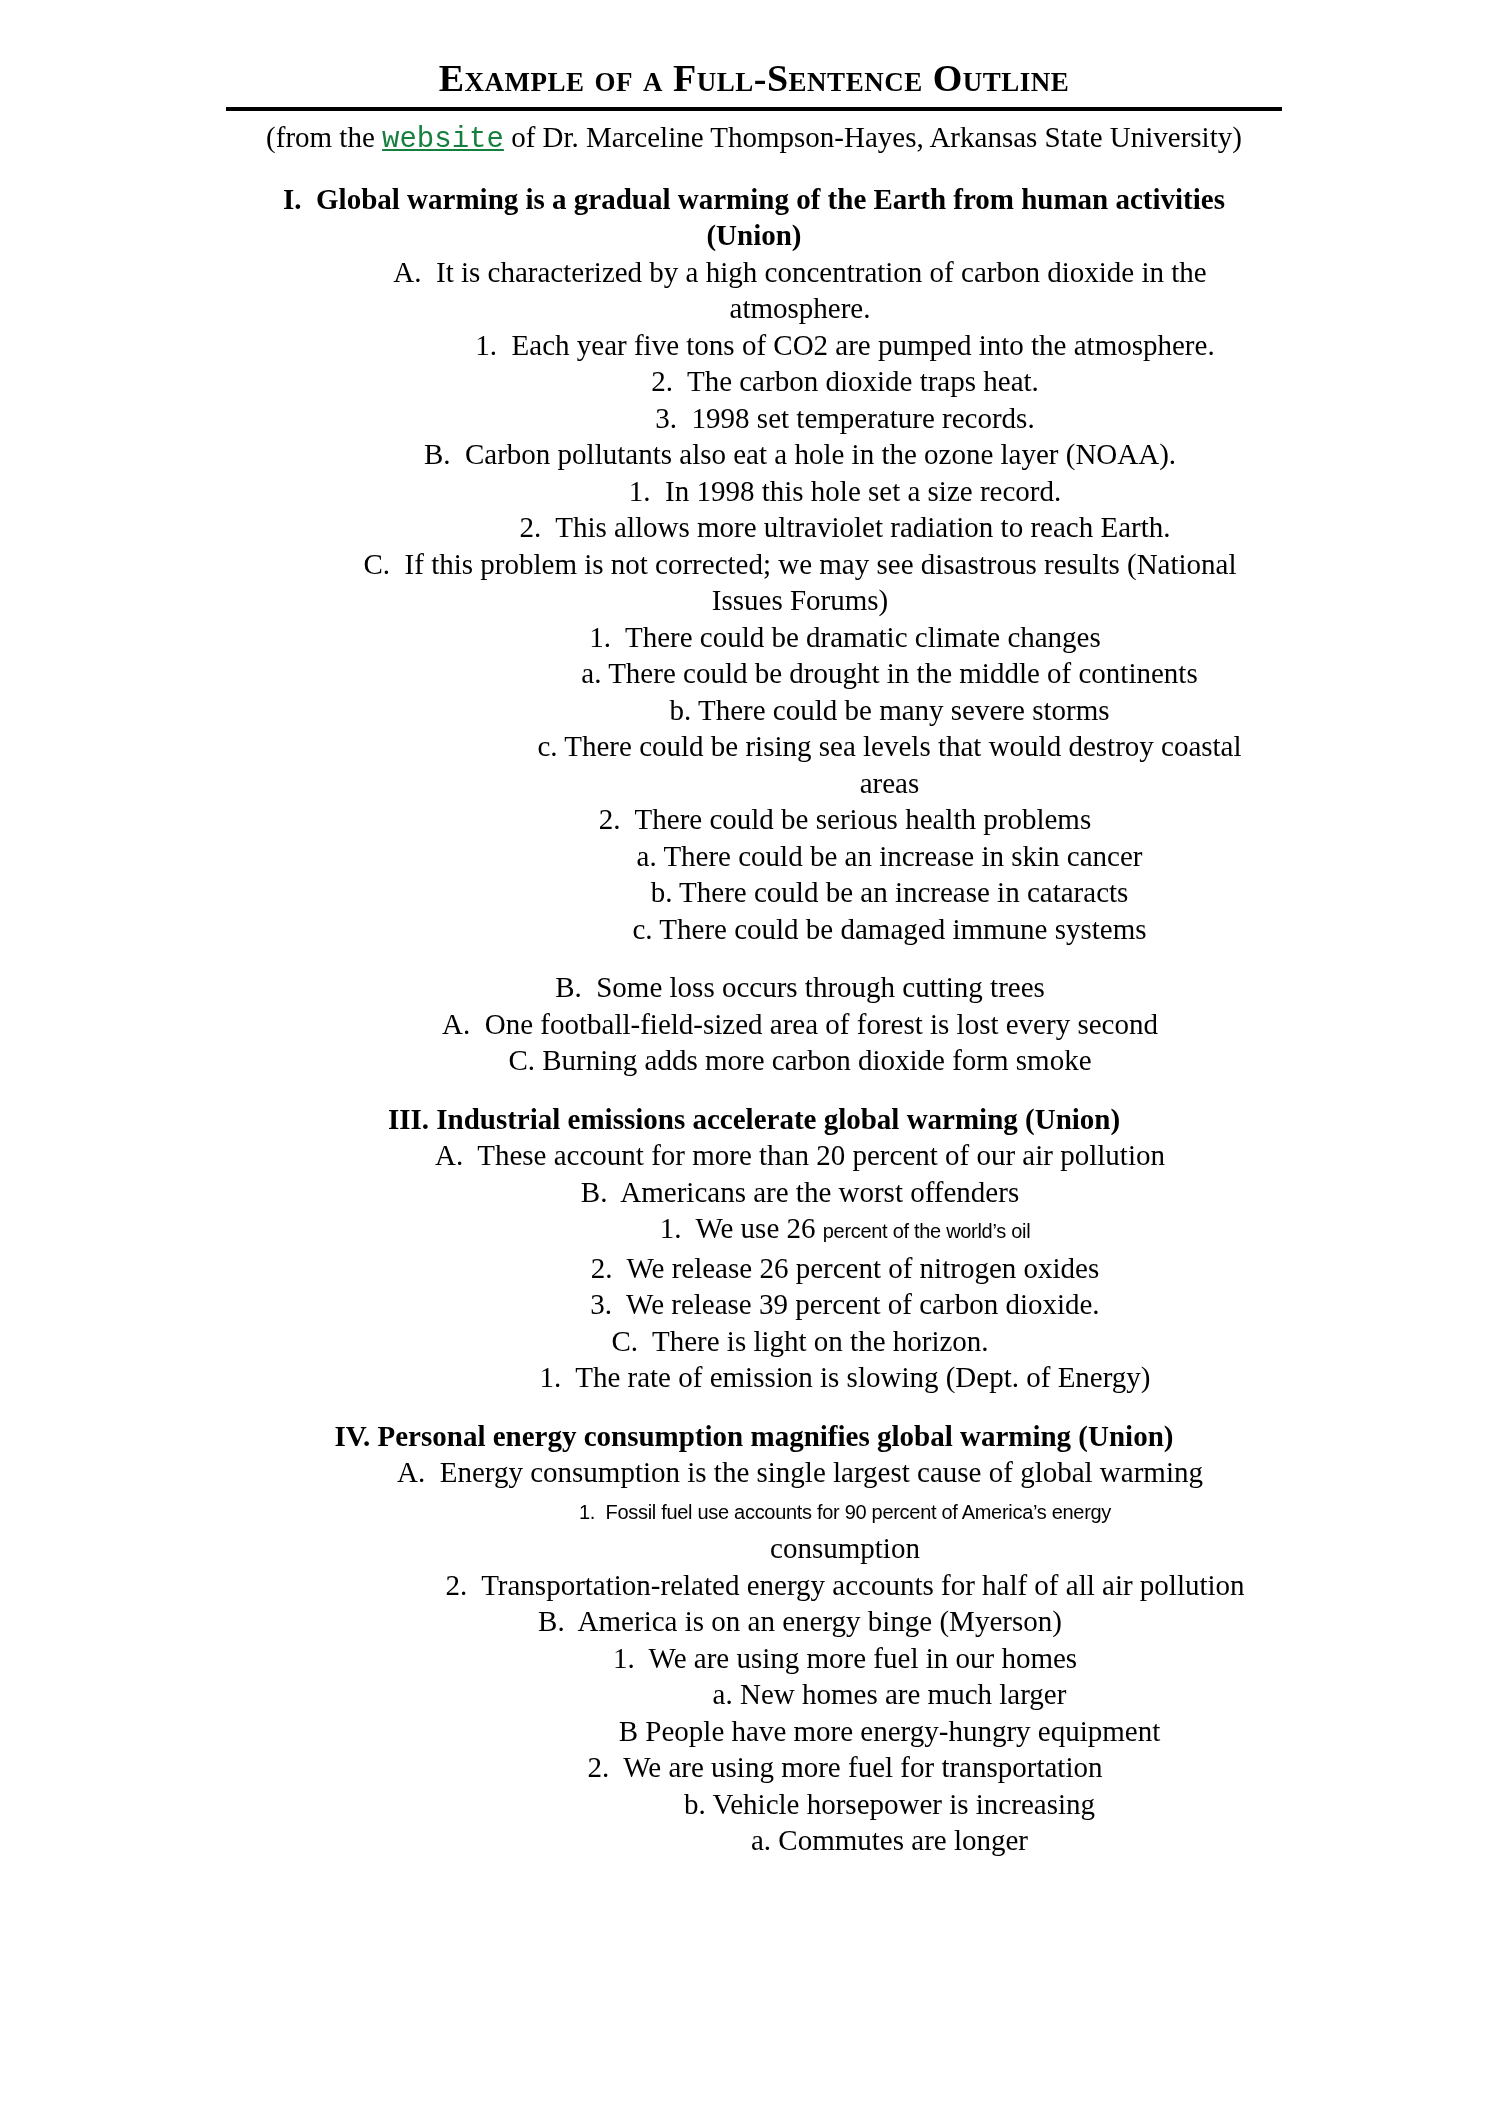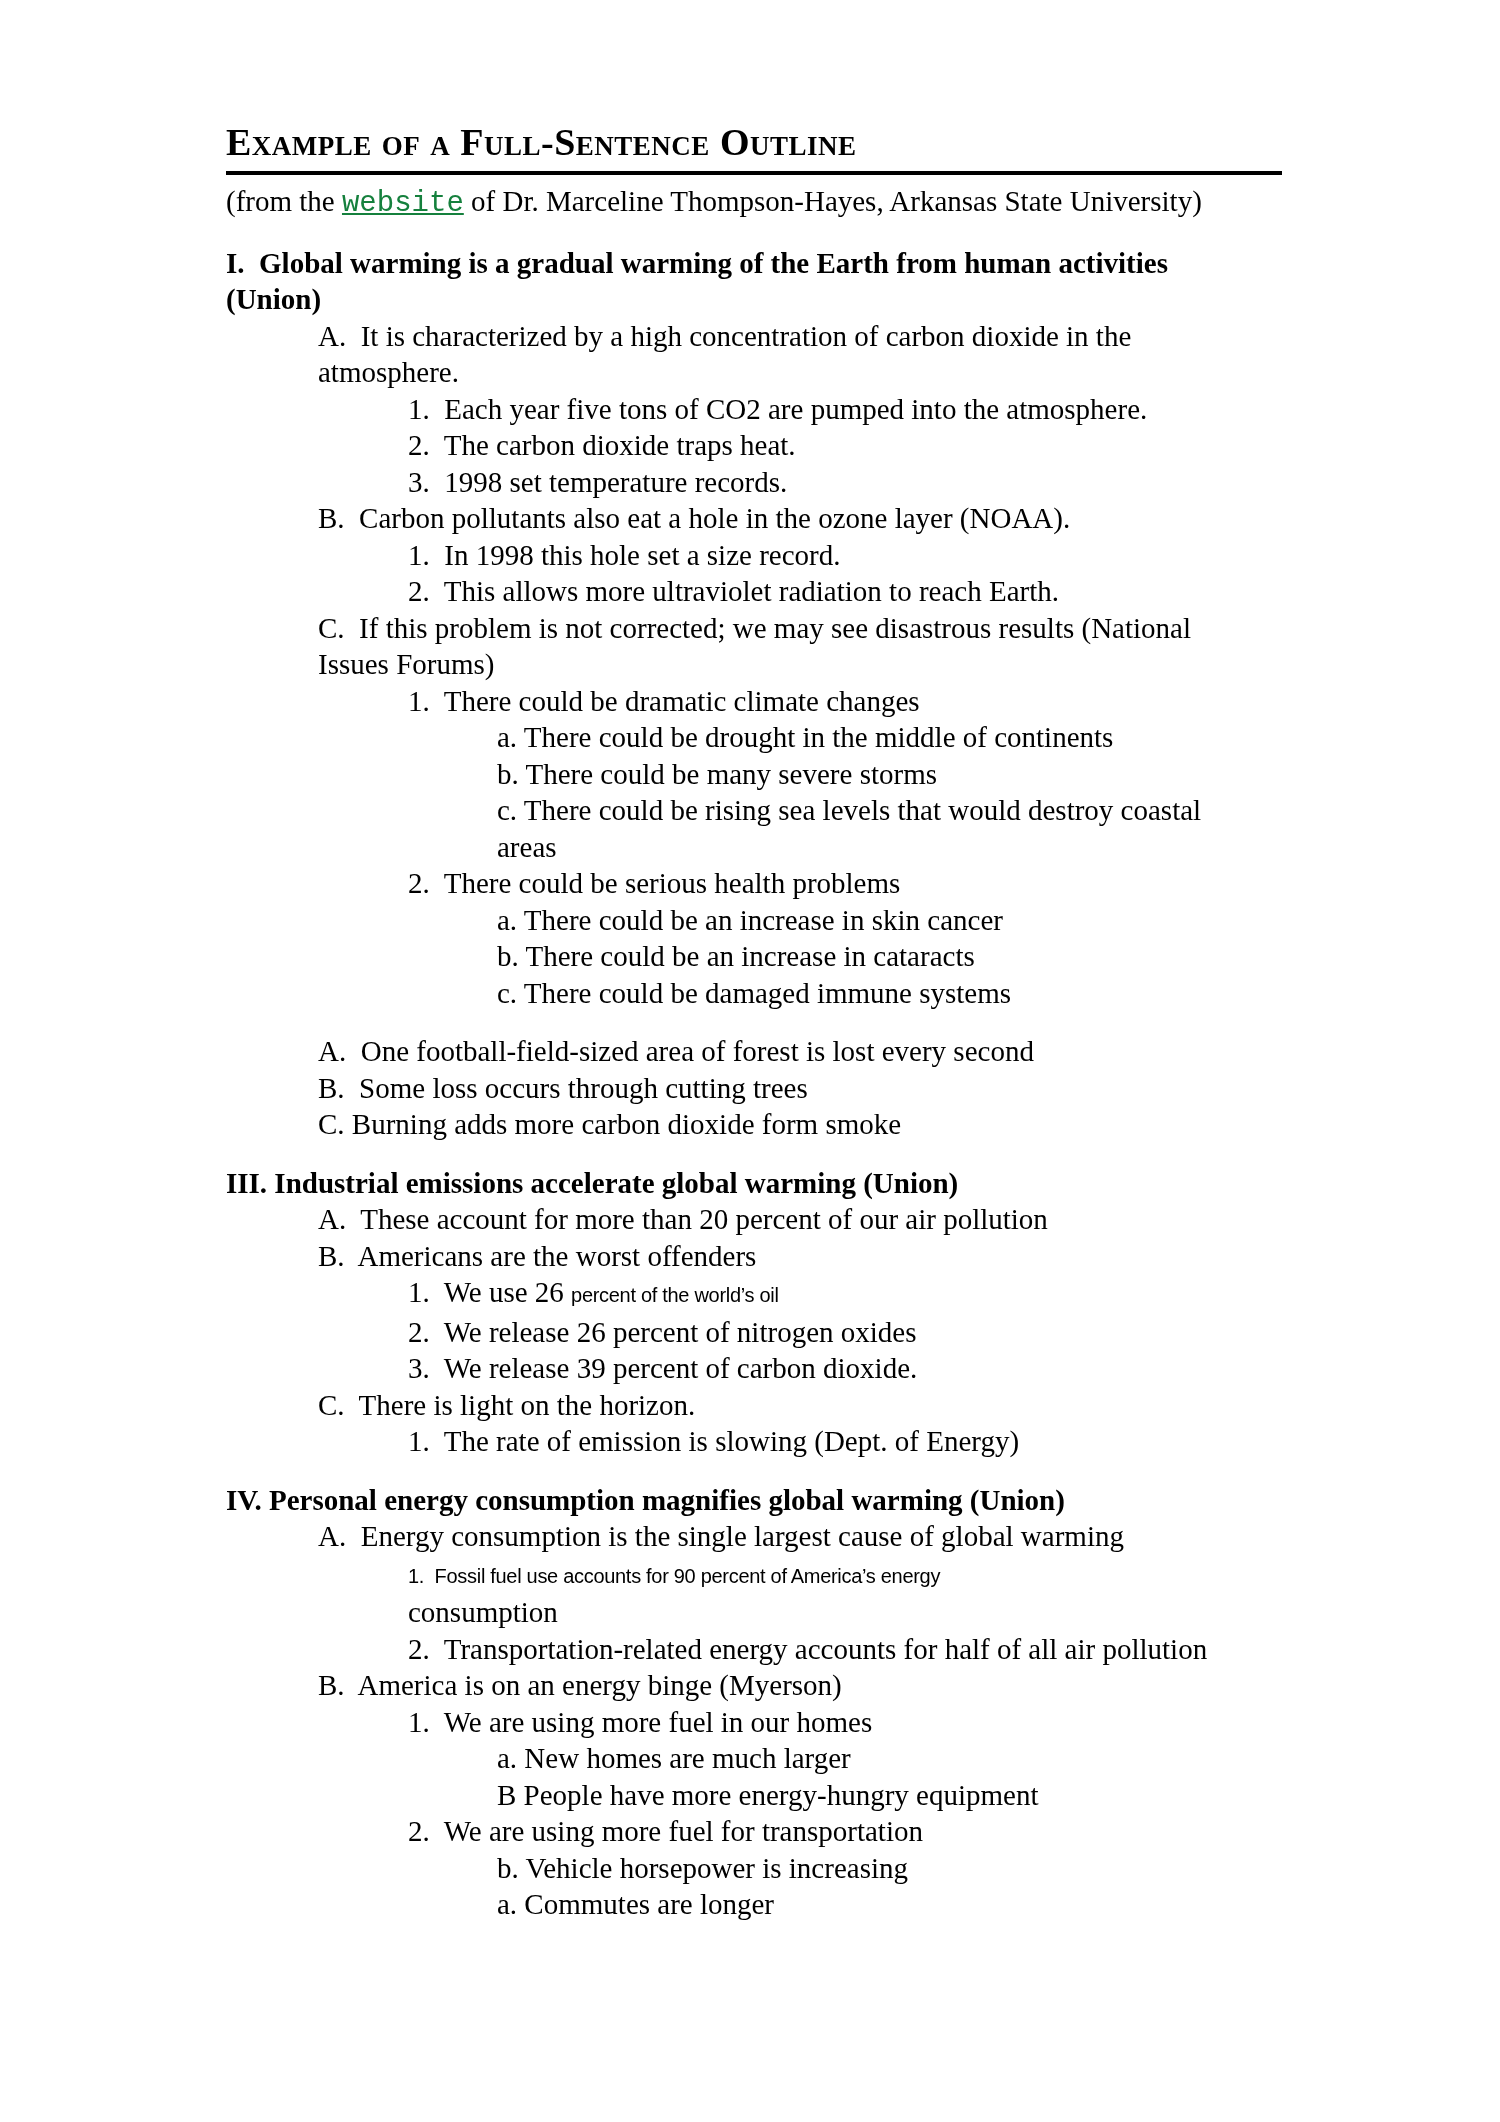--- a/index.html
+++ b/index.html
@@ -8,21 +8,22 @@
     height: 2122px;
     background: #ffffff;
     color: #000000;
     font-family: "Liberation Serif", serif;
     overflow: hidden;
   }
   .page {
     box-sizing: border-box;
     width: 1500px;
     height: 2116px;
-    padding: 120px 218px 30px 226px;
+    padding: 56px 218px 30px 226px;
+    text-align: center;
   }
   .content { width: 1056px; }
 
   .title {
     font-weight: bold;
     font-variant: small-caps;
     font-size: 38px;
     line-height: 44px;
     letter-spacing: 0.5px;
     padding-bottom: 7px;
@@ -84,22 +85,22 @@
           <div class="item lvl3"><span>a. There could be drought in the middle of continents</span></div>
           <div class="item lvl3"><span>b. There could be many severe storms</span></div>
           <div class="item lvl3"><span>c. There could be rising sea levels that would destroy coastal
 areas</span></div>
           <div class="item lvl2"><span>2.  There could be serious health problems</span></div>
           <div class="item lvl3"><span>a. There could be an increase in skin cancer</span></div>
           <div class="item lvl3"><span>b. There could be an increase in cataracts</span></div>
           <div class="item lvl3"><span>c. There could be damaged immune systems</span></div>
         </div>
         <div class="section">
+          <div class="item lvl1"><span>B.  Some loss occurs through cutting trees</span></div>
           <div class="item lvl1"><span>A.  One football-field-sized area of forest is lost every second</span></div>
-          <div class="item lvl1"><span>B.  Some loss occurs through cutting trees</span></div>
           <div class="item lvl1"><span>C. Burning adds more carbon dioxide form smoke</span></div>
         </div>
         <div class="section">
           <div class="item lvl0 bold"><span>III. Industrial emissions accelerate global warming (Union)</span></div>
           <div class="item lvl1"><span>A.  These account for more than 20 percent of our air pollution</span></div>
           <div class="item lvl1"><span>B.  Americans are the worst offenders</span></div>
           <div class="item lvl2"><span>1.  We use 26 </span><span class="alt">percent of the world’s oil</span></div>
           <div class="item lvl2"><span>2.  We release 26 percent of nitrogen oxides</span></div>
           <div class="item lvl2"><span>3.  We release 39 percent of carbon dioxide.</span></div>
           <div class="item lvl1"><span>C.  There is light on the horizon.</span></div>

